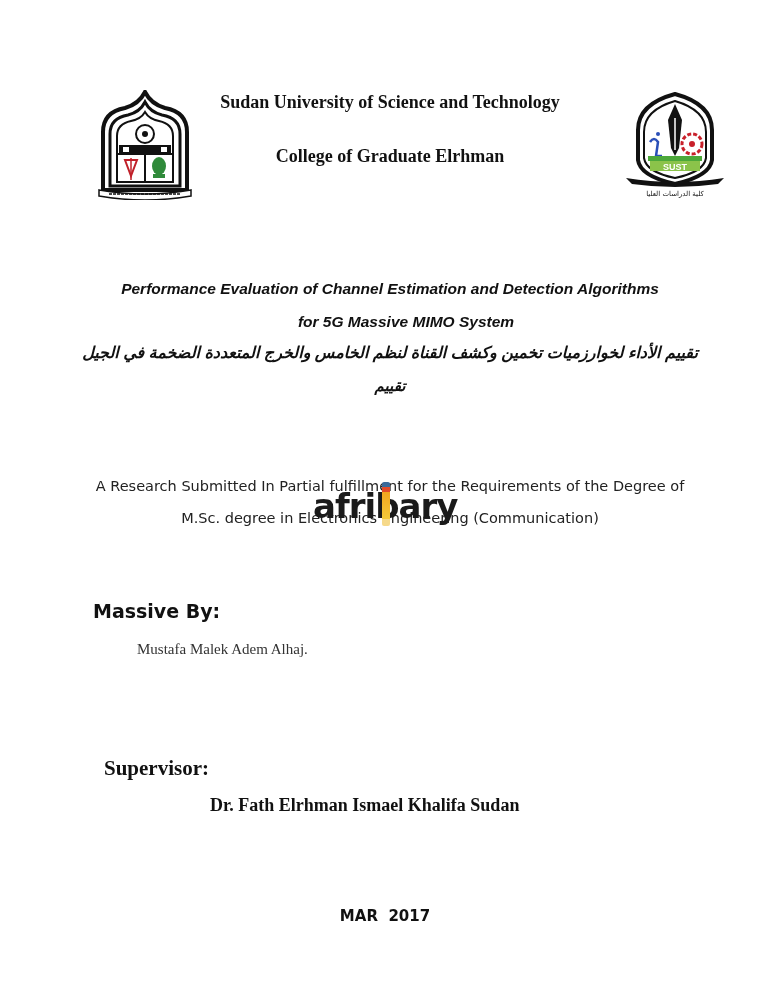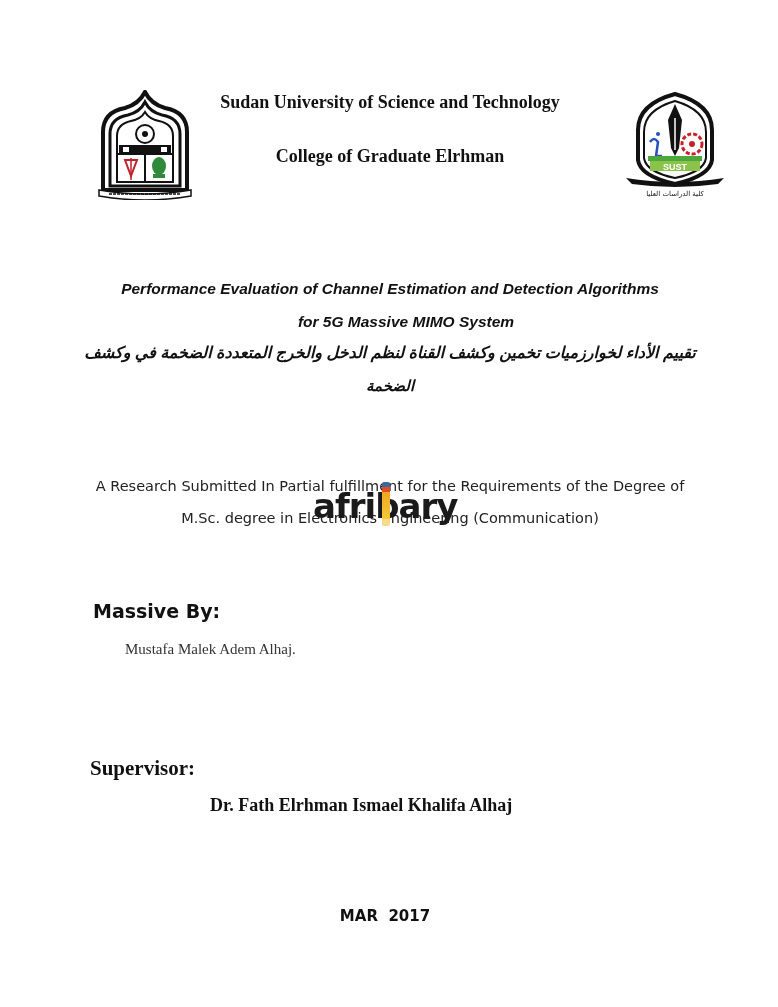--- a/index.html
+++ b/index.html
@@ -20,23 +20,23 @@
 
   #submitted-1 { left: 60px; top: 478px; width: 660px; font-size: 14.5px; color: #222; }
   #submitted-2 { left: 60px; top: 510px; width: 660px; font-size: 14.5px; color: #222; }
 
   #watermark { left: 313px; top: 486px; width: 160px; height: 40px; }
   #watermark .wm-text { font-family: "DejaVu Sans", sans-serif; font-weight: bold; font-size: 34px; letter-spacing: -1px; color: #1a1a1a; line-height: 40px; }
   #watermark .pencil { position: absolute; left: 69px; top: -4px; width: 8px; height: 44px; border-radius: 2px;
       background: linear-gradient(to bottom, #3a6a9a 0%, #3a6a9a 12%, #e24a2a 12%, #e24a2a 22%, #f2a51e 22%, #f2c93a 85%, #f6d98a 85%, #f6d98a 100%); }
 
   #prepared-label { left: 93px; top: 600px; font-size: 19px; font-weight: bold; }
-  #author { left: 125px; top: 641px; font-size: 15px; color: #333; }
+  #author { left: 137px; top: 641px; font-size: 15px; color: #333; }
 
-  #supervisor-label { left: 90px; top: 756px; font-size: 21px; font-weight: bold; }
+  #supervisor-label { left: 104px; top: 756px; font-size: 21px; font-weight: bold; }
   #supervisor-name { left: 210px; top: 795px; font-size: 18px; font-weight: bold; }
 
   #date { left: 320px; top: 887px; width: 130px; font-size: 15px; font-weight: bold; margin-top: 20px; }
 
   #logo-left { left: 95px; top: 90px; width: 100px; height: 110px; }
   #logo-right { left: 624px; top: 90px; width: 102px; height: 110px; }
 </style>
 </head>
 <body>
 
@@ -77,30 +77,30 @@
     <path d="M2 88 Q51 96 100 88 L94 94 Q51 100 8 94 Z" fill="#111"></path>
     <text x="51" y="106" text-anchor="middle" font-family="DejaVu Sans, sans-serif" font-size="7" fill="#111">‏كلية الدراسات العليا</text>
   </svg>
 </div>
 
 <div id="uni-name" class="abs serif center">Sudan University of Science and Technology</div>
 <div id="college" class="abs serif center">College of Graduate Elrhman</div>
 
 <div id="title-1" class="abs sans center">Performance Evaluation of Channel Estimation and Detection Algorithms</div>
 <div id="title-2" class="abs sans center">for 5G Massive MIMO System</div>
-<div id="title-ar-1" class="abs sans">تقييم الأداء لخوارزميات تخمين وكشف القناة لنظم الدخل والخرج المتعددة الضخمة في وكشف</div>
-<div id="title-ar-2" class="abs sans">الضخمة</div>
+<div id="title-ar-1" class="abs sans">تقييم الأداء لخوارزميات تخمين وكشف القناة لنظم الخامس والخرج المتعددة الضخمة في الجيل</div>
+<div id="title-ar-2" class="abs sans">تقييم</div>
 
 <div id="submitted-1" class="abs calibri center">A Research Submitted In Partial fulfillment for the Requirements of the Degree of</div>
 <div id="submitted-2" class="abs calibri center">M.Sc. degree in Electronics Engineering (Communication)</div>
 
 <div id="watermark" class="abs">
   <span class="wm-text">afribary</span>
   <span class="pencil"></span>
 </div>
 
 <div id="prepared-label" class="abs calibri">Massive By:</div>
 <div id="author" class="abs serif">Mustafa Malek Adem Alhaj.</div>
 
 <div id="supervisor-label" class="abs serif">Supervisor:</div>
-<div id="supervisor-name" class="abs serif">Dr. Fath Elrhman Ismael Khalifa Alhaj</div>
+<div id="supervisor-name" class="abs serif">Dr. Fath Elrhman Ismael Khalifa Sudan</div>
 
 <div id="date" class="abs calibri center" style="white-space:pre;">MAR  2017</div>
 
 </body></html>

